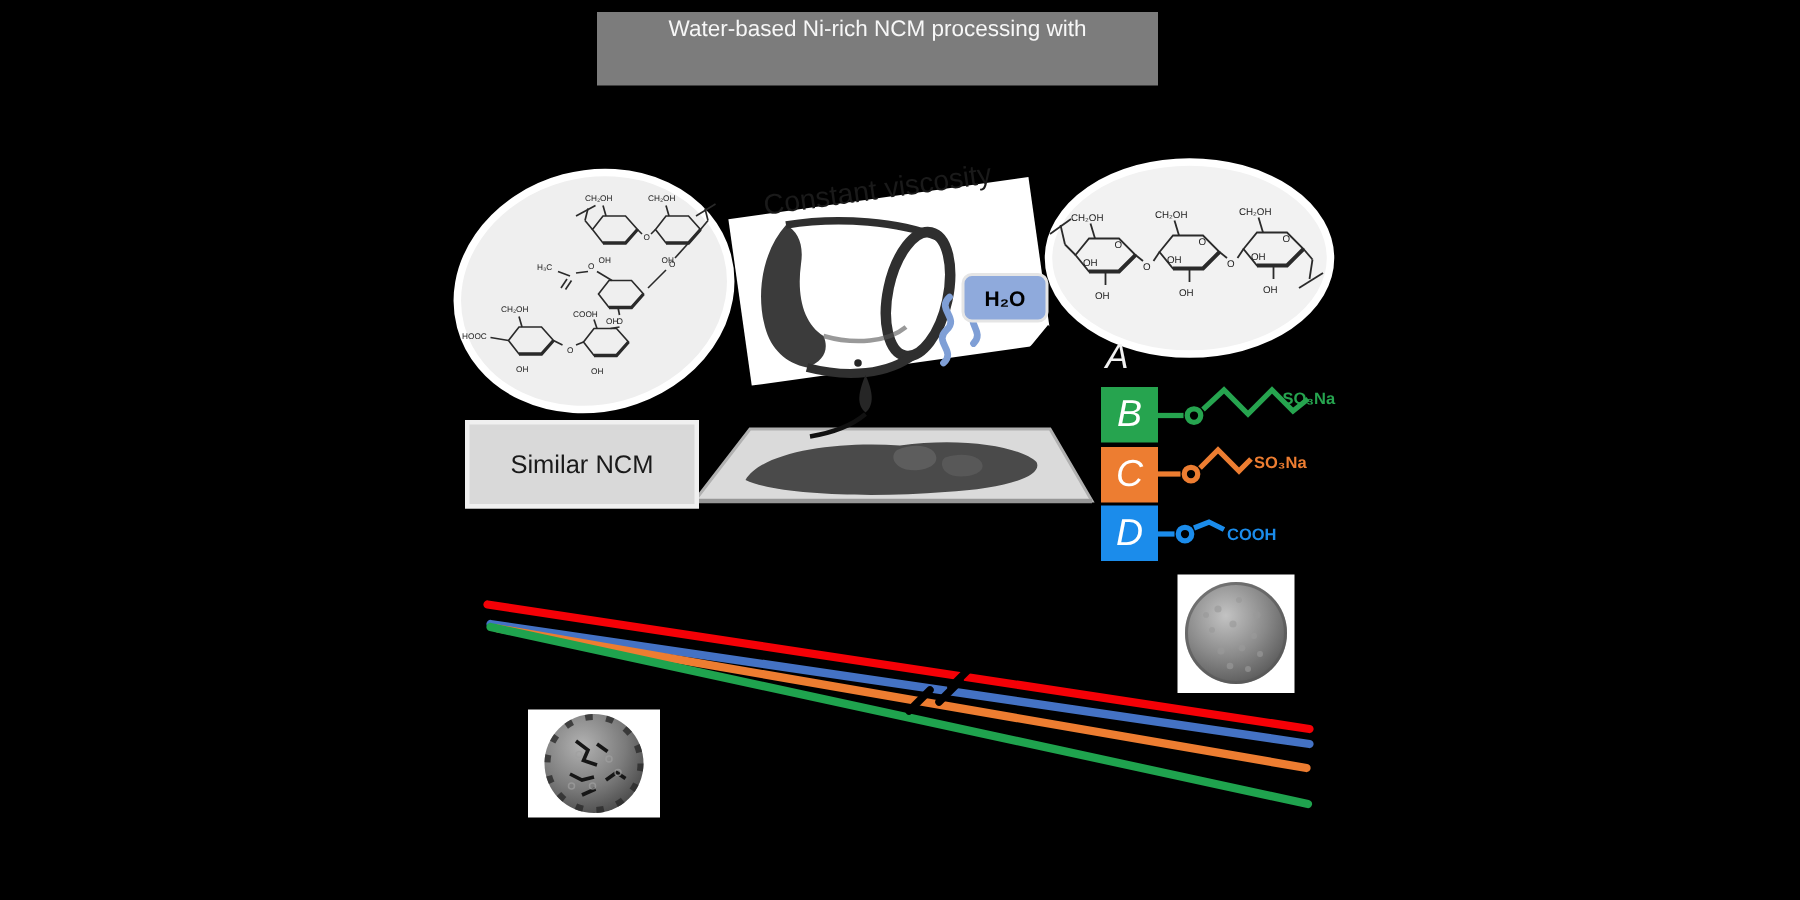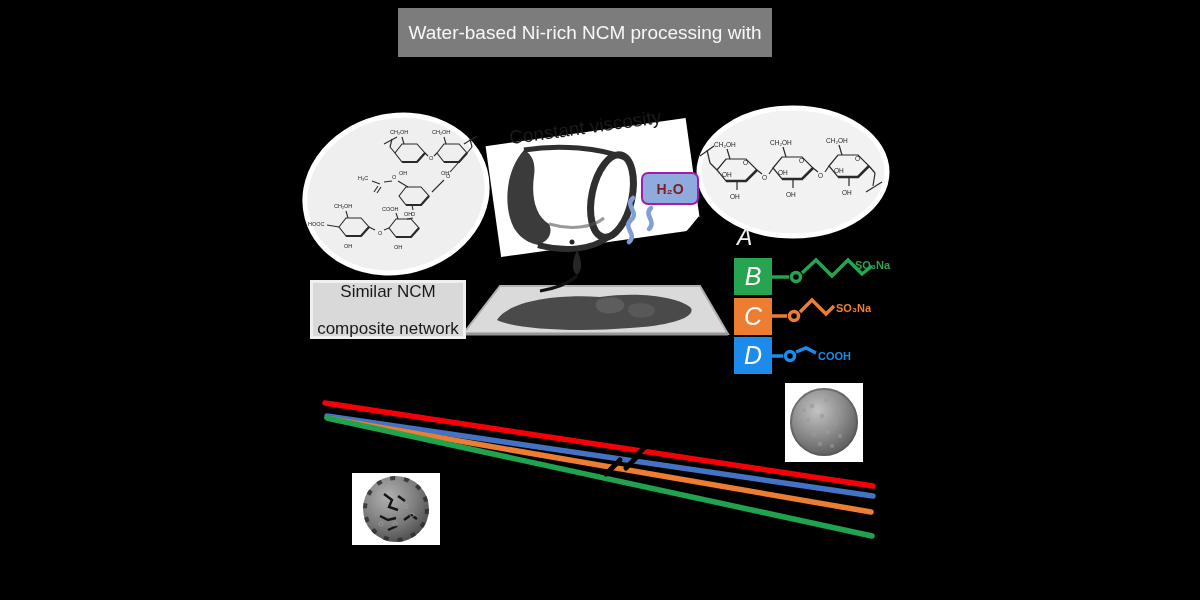--- a/index.html
+++ b/index.html
@@ -1,26 +1,26 @@
 <!DOCTYPE html>
 <html><head>
 <meta charset="utf-8">
 <style>
   html,body{margin:0;padding:0;background:#000;}
   .stage{position:relative;width:1200px;height:600px;background:#000;overflow:hidden;
          font-family:"Liberation Sans",sans-serif;}
   .art{position:absolute;left:0;top:0;}
   .abs{position:absolute;}
   .title-box{left:398px;top:8px;width:374px;height:49px;background:#7c7c7c;
-             color:#f7f7f7;font-size:19px;line-height:24px;text-align:center;
-             display:flex;flex-direction:column;justify-content:center;}
+             color:#f7f7f7;font-size:15px;line-height:24px;text-align:center;
+             display:flex;flex-direction:row;justify-content:center;}
   .viscosity{left:497px;top:129px;width:175px;color:#1a1a1a;font-size:19px;
              transform:rotate(-8deg);transform-origin:left top;text-align:center;}
-  .h2o-box{left:641px;top:172px;width:54px;height:29px;background:#8faadc;
-           border:2px solid #a21caf;border-radius:7px;color:#7f1d1d;font-weight:bold;
+  .h2o-box{left:641px;top:182px;width:54px;height:29px;background:#8faadc;
+           border:2px solid #e5e5e5;border-radius:7px;color:#000000;font-weight:bold;
            font-size:14px;display:flex;align-items:center;justify-content:center;}
   .similar-box{left:310px;top:280px;width:150px;height:53px;background:#d9d9d9;
                border:3px solid #f0f0f0;color:#1a1a1a;font-size:17px;line-height:21px;
                text-align:center;display:flex;flex-direction:column;justify-content:center;gap:16px;}
   .letter-a{left:737px;top:224px;color:#f2f2f2;font-size:23px;font-style:italic;}
   .bcd{width:38px;height:37px;left:734px;color:#fff;font-size:25px;font-style:italic;
        display:flex;align-items:center;justify-content:center;}
   .box-b{top:258px;background:#26a44f;}
   .box-c{top:298px;background:#ed7d31;}
   .box-d{top:337px;background:#1b8ceb;}
@@ -257,21 +257,20 @@
 </div>
 
 <div class="abs viscosity">Constant viscosity</div>
 
 <div class="abs h2o-box">
   <span>H₂O</span>
 </div>
 
 <div class="abs similar-box">
   <div>Similar NCM</div>
-  <div>composite network</div>
 </div>
 
 <div class="abs letter-a">A</div>
 
 <div class="abs bcd box-b">
   <span>B</span>
 </div>
 <div class="abs bcd box-c">
   <span>C</span>
 </div>

